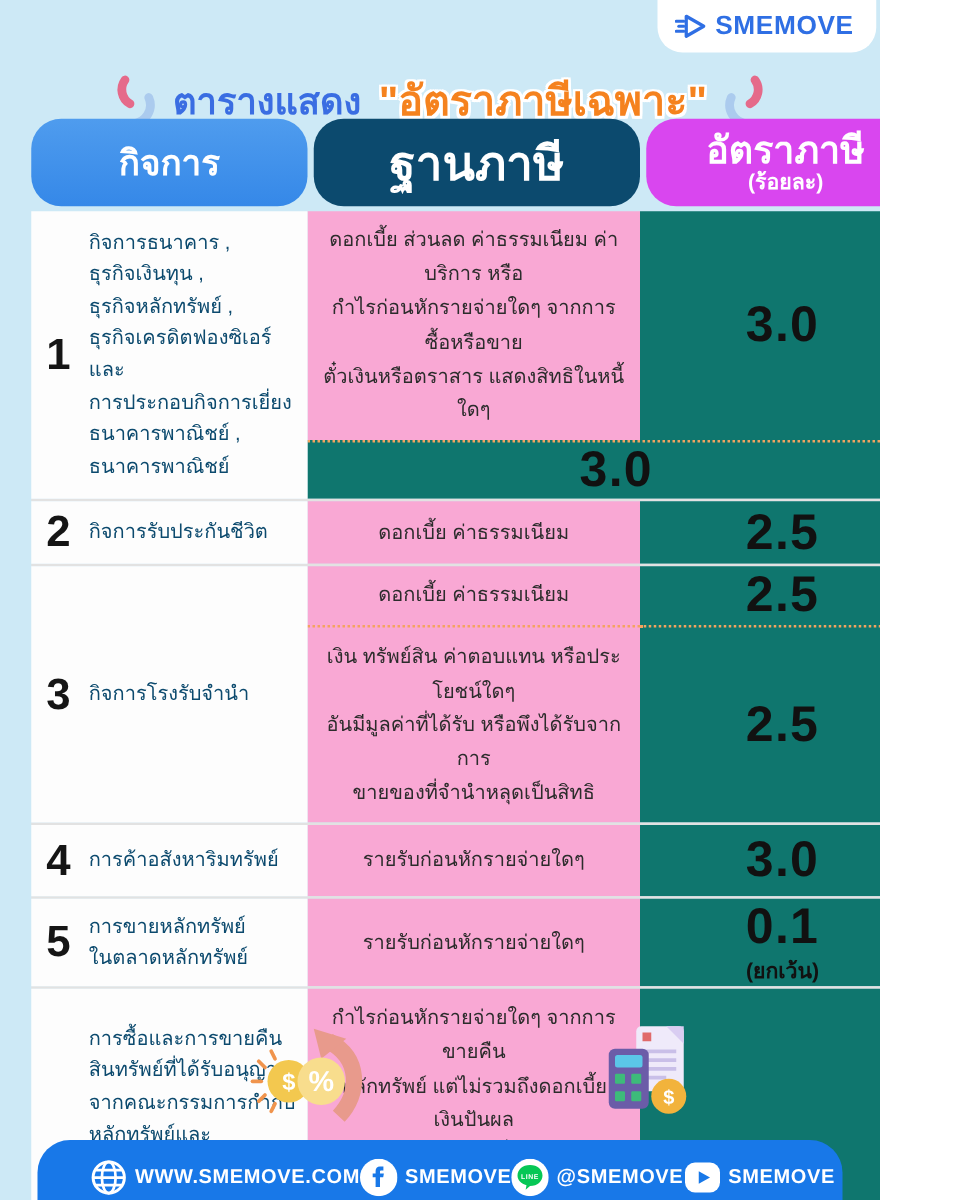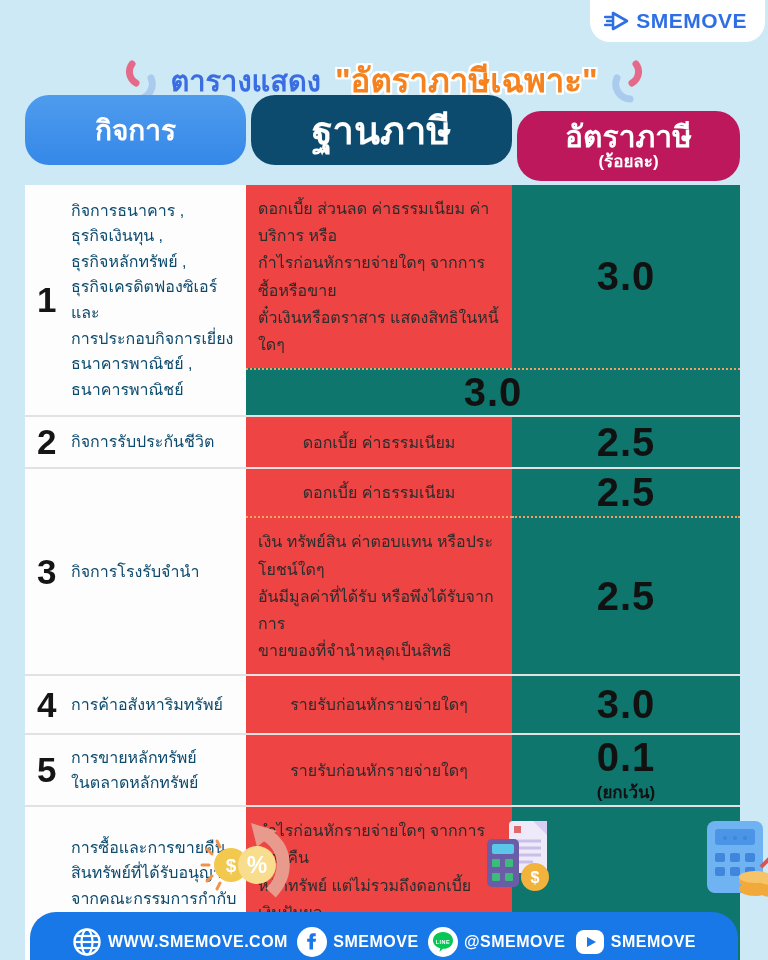--- a/index.html
+++ b/index.html
@@ -1,17 +1,17 @@
 <!DOCTYPE html>
 <html><head>
 <meta charset="utf-8">
 <style>
   html,body{margin:0;padding:0;}
   body{font-family:"Liberation Sans","DejaVu Sans",sans-serif;}
-  #page{position:relative;width:768px;height:960px;background:#cde9f6;overflow:hidden;text-decoration:underline;}
+  #page{position:relative;width:704px;height:960px;background:#cde9f6;overflow:hidden;text-decoration:underline;}
 
   
   .logo-badge{position:absolute;top:0;right:3px;height:42px;background:#ffffff;
     border-radius:0 0 20px 20px;display:flex;align-items:center;gap:6px;padding:0 18px 0 14px;}
   .logo-text{color:#2f6fe4;font-weight:800;font-size:21px;letter-spacing:.5px;}
 
   
   .title-bar{position:absolute;top:54px;left:0;width:100%;display:flex;
     justify-content:center;align-items:center;gap:14px;}
   .title-prefix{color:#3a6de2;font-weight:800;font-size:29px;}
@@ -21,37 +21,37 @@
   .swoosh{width:34px;height:46px;}
   .swoosh.right{transform:scaleX(-1);}
 
   
   .table{position:absolute;left:25px;top:95px;width:715px;}
   .thead{display:flex;gap:5px;margin-bottom:4px;}
   .pill{height:70px;border-radius:24px;display:flex;flex-direction:column;
     align-items:center;justify-content:center;color:#fff;font-weight:800;}
   .pill-1{width:221px;background:linear-gradient(180deg,#4f9cee,#3588e8);font-size:28px;}
   .pill-2{width:261px;background:#0c4a6e;font-size:38px;}
-  .pill-3{width:223px;background:#be185d;font-size:30px;line-height:1.05;margin-top:16px;}
+  .pill-3{width:223px;background:#d946ef;font-size:30px;line-height:1.05;}
   .pill-sub{font-size:17px;font-weight:700;}
 
   .tbody{display:flex;flex-direction:column;}
   .row{display:flex;}
   .row + .row{border-top:2px solid #e2e2e2;}
   .cell-business{width:221px;background:#fdfdfd;display:flex;align-items:center;
     position:relative;box-sizing:border-box;padding:8px 6px 8px 46px;}
   .num{position:absolute;left:12px;top:50%;transform:translateY(-50%);
     font-size:35px;font-weight:900;color:#151515;}
   .biz-text{font-size:16px;color:#0c4a6e;line-height:1.6;white-space:pre-line;font-weight:500;}
   .cell-right{flex:1;display:flex;flex-direction:column;}
   .sub-entry{flex:1 1 auto;display:flex;}
   .sub-entry + .sub-entry .cell-base,
   .sub-entry + .sub-entry .cell-rate{border-top:2px dotted #f3a35f;}
-  .cell-base{width:266px;box-sizing:border-box;background:#ef4444;display:flex;
-    align-items:center;justify-content:center;
+  .cell-base{width:266px;box-sizing:border-box;background:#f9a8d4;display:flex;
+    align-items:center;justify-content:center;text-align:center;
     padding:10px 12px;font-size:16px;color:#2c2c2c;line-height:1.7;white-space:pre-line;font-weight:500;}
   .cell-rate{flex:1;background:#0f766e;display:flex;flex-direction:column;
     align-items:center;justify-content:center;color:#111;}
   .rate-val{font-size:40px;font-weight:900;letter-spacing:1px;}
   .rate-note{font-size:17px;font-weight:800;margin-top:-2px;}
 
   
   .tbody .row:nth-child(1){min-height:196px;}
   .tbody .row:nth-child(2){min-height:50px;}
   .tbody .row:nth-child(3){min-height:137px;}

